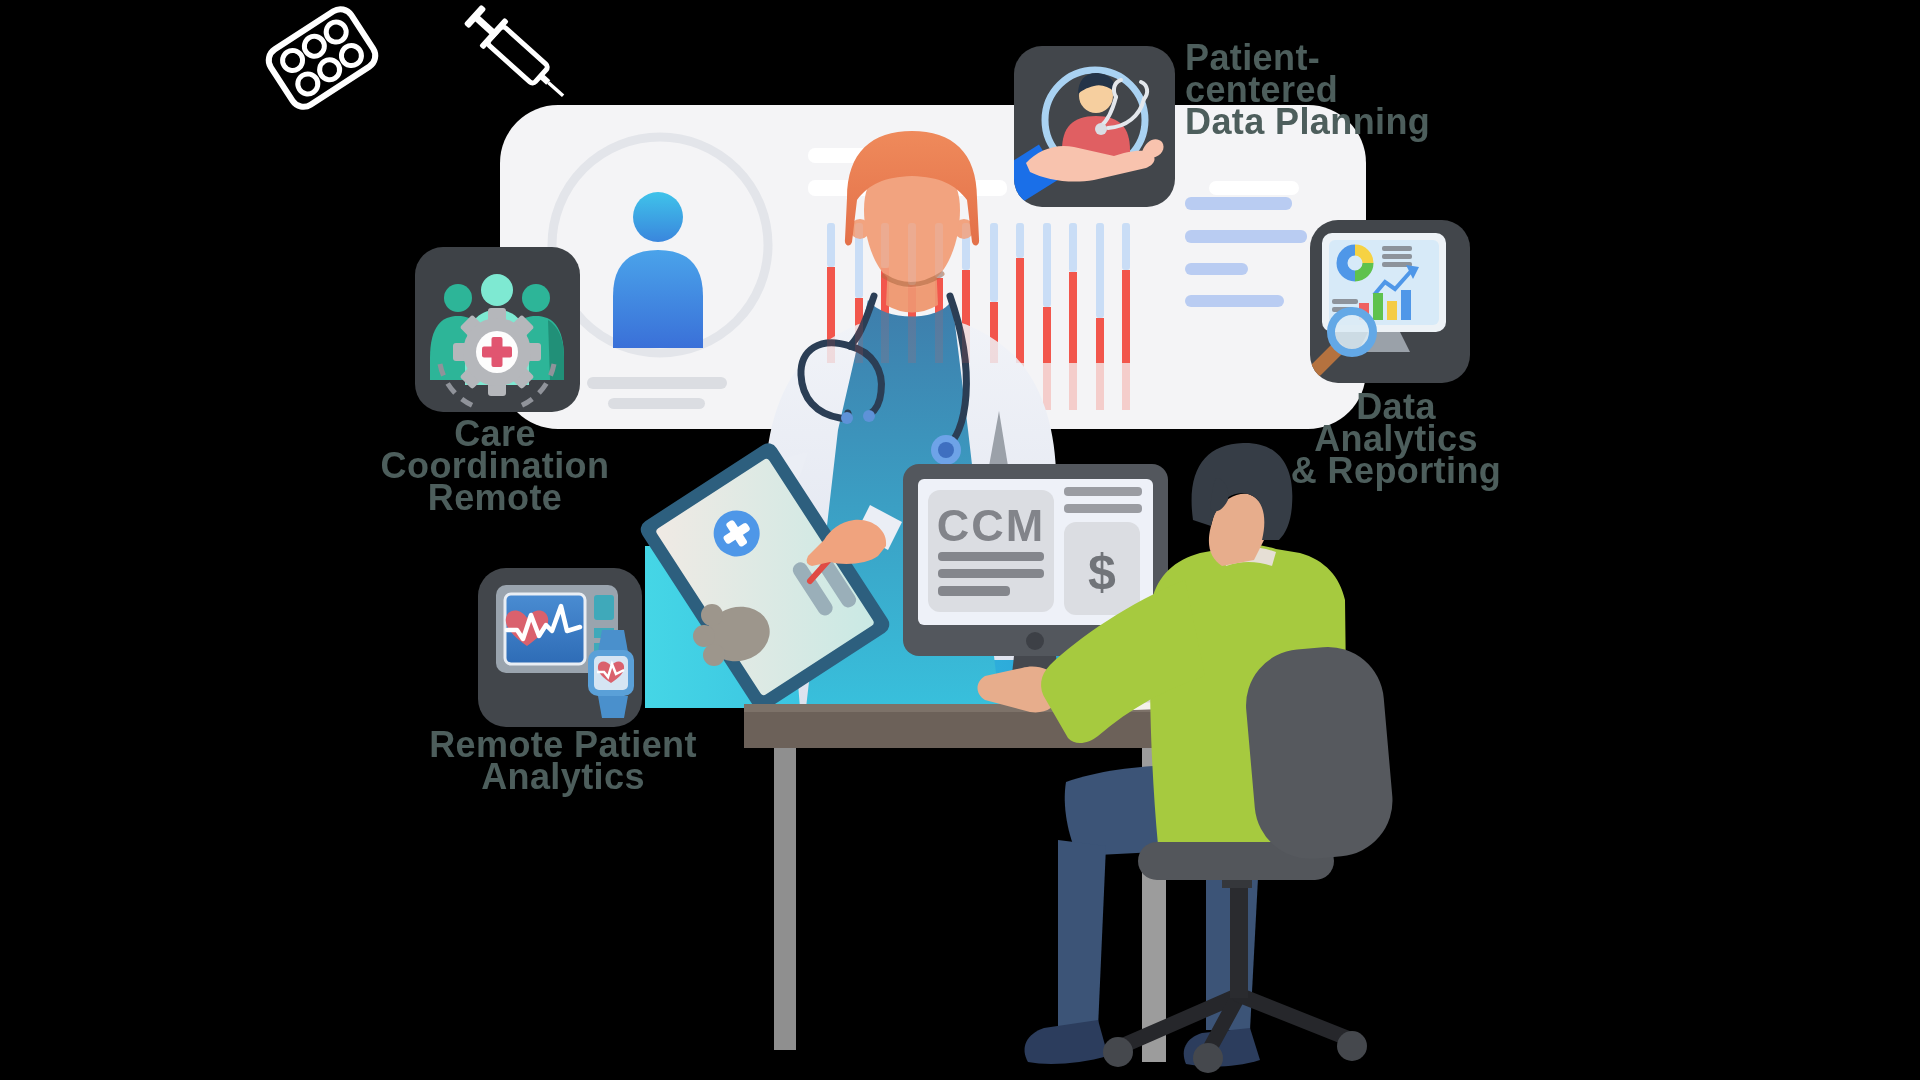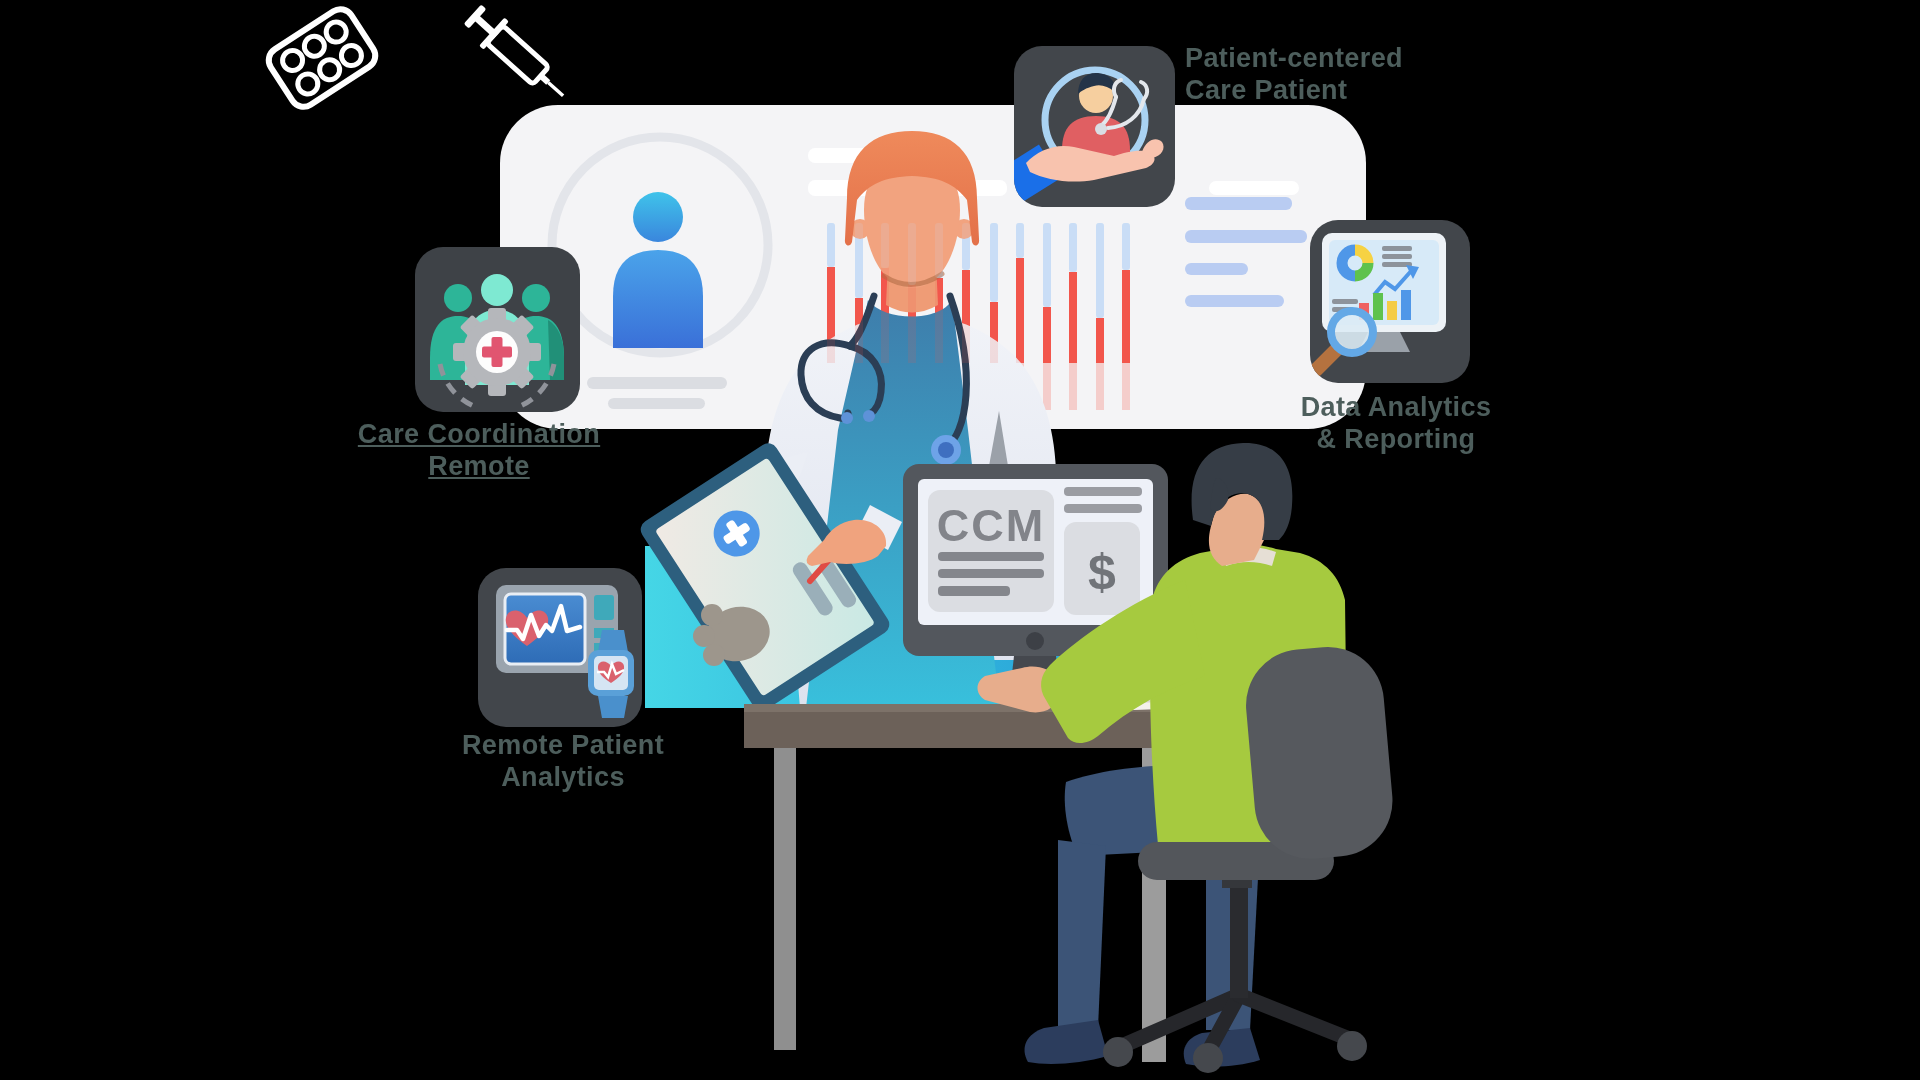--- a/index.html
+++ b/index.html
@@ -1,25 +1,25 @@
 <!DOCTYPE html>
 <html><head>
 <meta charset="utf-8">
 <style>
   html,body{margin:0;padding:0;background:#000;}
   .stage{position:relative;width:1920px;height:1080px;background:#000;overflow:hidden;
          font-family:"Liberation Sans",sans-serif;}
   .stage svg{position:absolute;left:0;top:0;}
-  .feature-label{position:absolute;color:#4d5e5c;font-size:27px;line-height:32px;
+  .feature-label{position:absolute;color:#4d5e5c;font-size:36px;line-height:32px;
                  font-weight:700;letter-spacing:.4px;}
   .feature-label span{display:block;}
   .label-left{text-align:left;}
   .label-center{text-align:center;}
   #label-patient{left:1185px;top:42px;width:280px;}
-  #label-care{left:324px;top:418px;width:310px;text-decoration:underline;}
+  #label-care{left:340px;top:418px;width:310px;}
   #label-data{left:1280px;top:391px;width:232px;}
   #label-rpm{left:405px;top:729px;width:316px;}
 </style>
 </head>
 <body>
 
 <div class="stage">
 
 <svg width="1920" height="1080" viewBox="0 0 1920 1080">
   <defs>
@@ -386,21 +386,21 @@
     <rect x="-64" y="-13" width="7" height="26" rx="2" fill="#ffffff"></rect>
     <rect x="-38" y="-19" width="6" height="38" rx="2" fill="#ffffff"></rect>
     <rect x="-34" y="-12" width="62" height="24" rx="4" fill="none" stroke="#ffffff" stroke-width="5"></rect>
     <rect x="28" y="-3" width="10" height="6" fill="#ffffff"></rect>
     <line x1="38" y1="0" x2="58" y2="0" stroke="#ffffff" stroke-width="3.5"></line>
   </g>
 </svg>
 
 <div class="feature-label label-left" id="label-patient">
   <span>Patient-centered</span>
-  <span>Care Patient</span>
+  <span>Data Planning</span>
 </div>
 <div class="feature-label label-center" id="label-care">
   <span>Care Coordination</span>
   <span>Remote</span>
 </div>
 <div class="feature-label label-center" id="label-data">
   <span>Data Analytics</span>
   <span>&amp; Reporting</span>
 </div>
 <div class="feature-label label-center" id="label-rpm">

